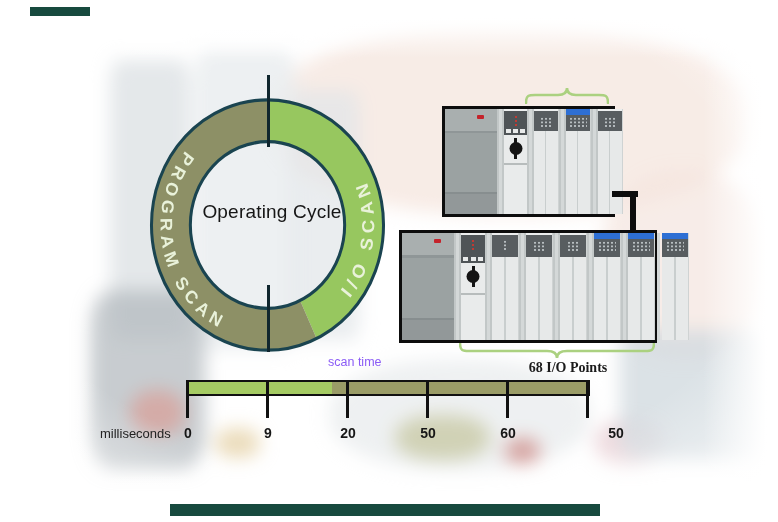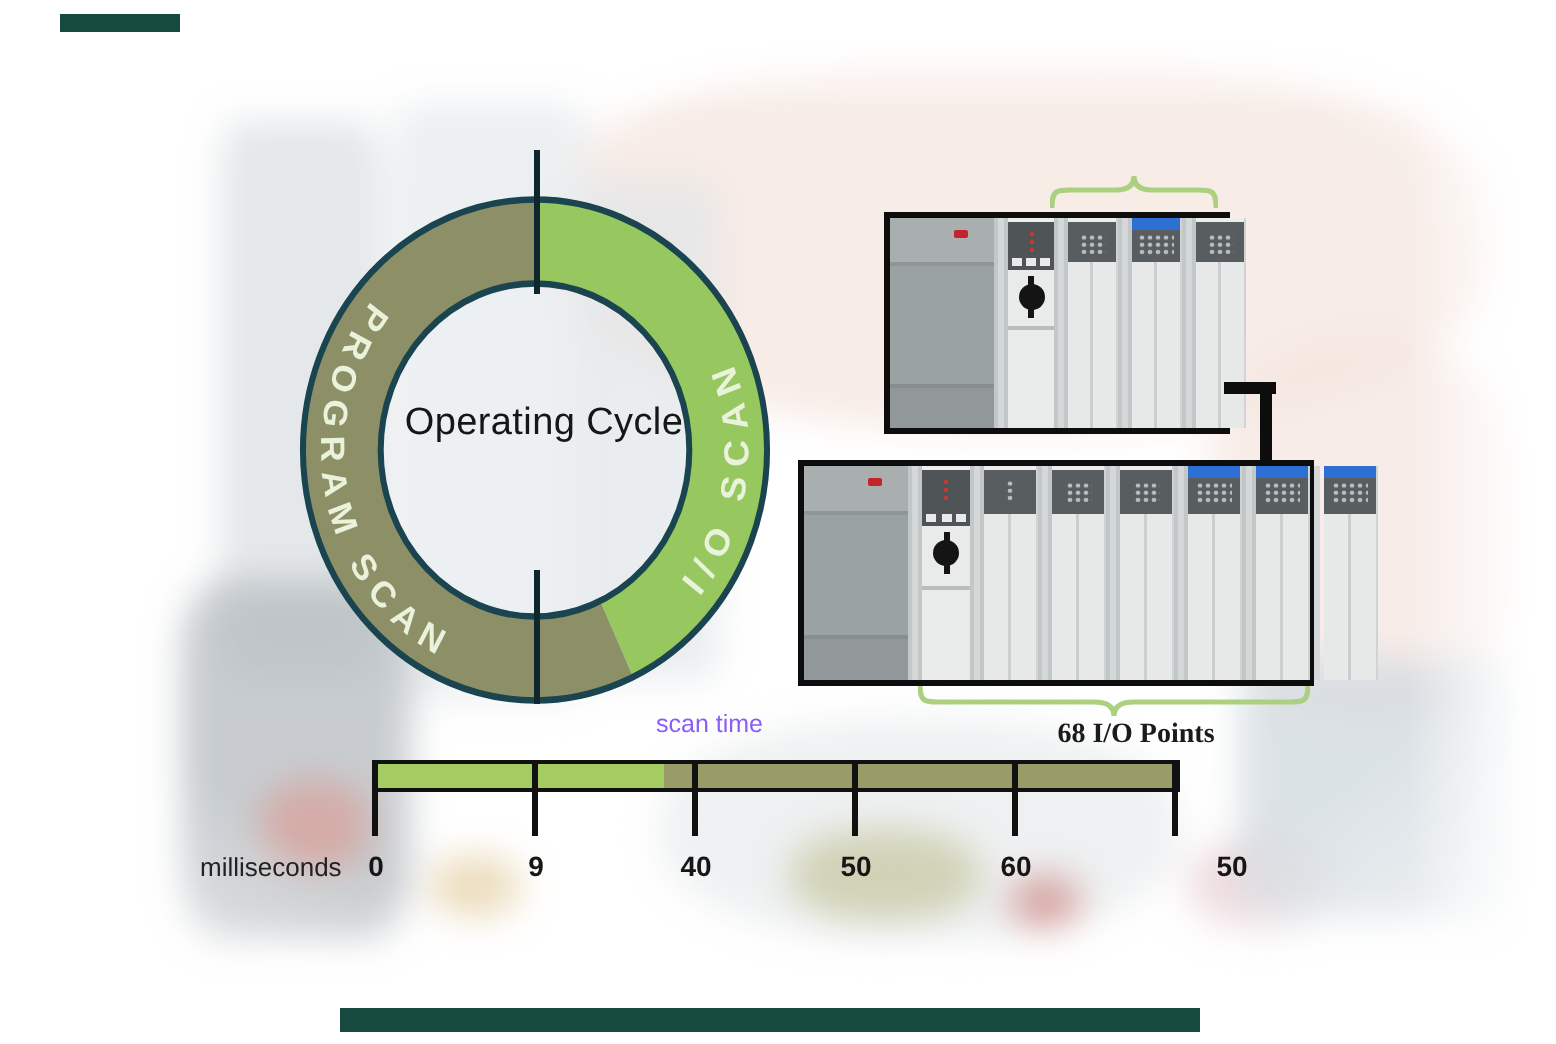--- a/index.html
+++ b/index.html
@@ -242,21 +242,21 @@
   <div class="tbar">
     <div class="tbar-green" id="tbar-green" style="width: 144px; background: rgb(165, 203, 99);"></div>
     <div class="tbar-olive" id="tbar-olive" style="background: rgb(154, 156, 103);"></div>
   </div>
   <div id="ticks">
       <div class="tick" style="left: 186px;"></div>
       <div class="tick-num" style="left: 172px;">0</div>
       <div class="tick" style="left: 266px;"></div>
       <div class="tick-num" style="left: 252px;">9</div>
       <div class="tick" style="left: 346px;"></div>
-      <div class="tick-num" style="left: 332px;">40</div>
+      <div class="tick-num" style="left: 332px;">20</div>
       <div class="tick" style="left: 426px;"></div>
       <div class="tick-num" style="left: 412px;">50</div>
       <div class="tick" style="left: 506px;"></div>
       <div class="tick-num" style="left: 492px;">60</div>
       <div class="tick" style="left: 586px;"></div>
       <div class="tick-num" style="left: 600px;">50</div>
     </div>
   <div class="ms-label">milliseconds</div>
 
   <div class="accent accent-top" style="background: rgb(23, 74, 62);"></div>

